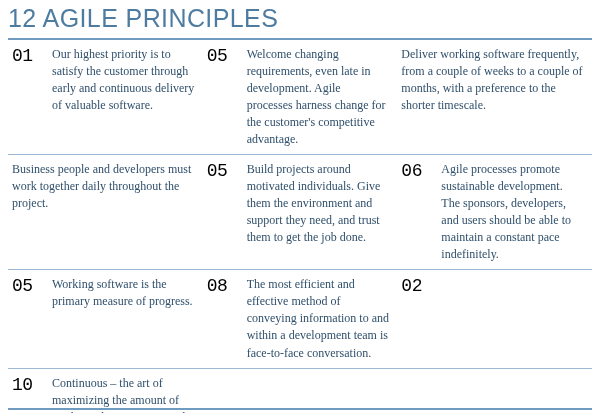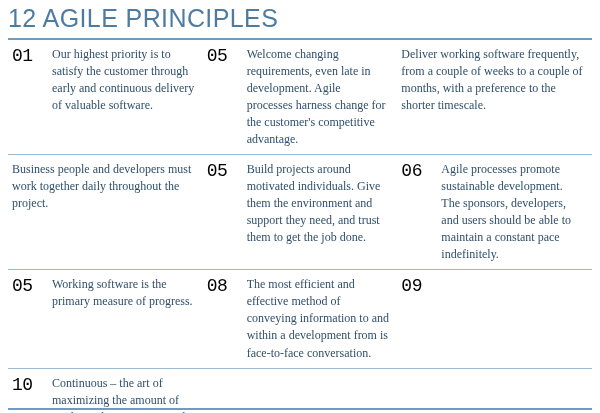--- a/index.html
+++ b/index.html
@@ -98,24 +98,24 @@
       <span class="num">06</span>
       <span class="text">Agile processes promote sustainable development. The sponsors, developers, and users should be able to maintain a constant pace indefinitely.</span>
     </div>
 
     <div class="cell">
       <span class="num">05</span>
       <span class="text">Working software is the primary measure of progress.</span>
     </div>
     <div class="cell">
       <span class="num">08</span>
-      <span class="text">The most efficient and effective method of conveying information to and within a development from is face-to-face conversation.</span>
+      <span class="text">The most efficient and effective method of conveying information to and within a development team is face-to-face conversation.</span>
     </div>
     <div class="cell">
-      <span class="num">09</span>
+      <span class="num">02</span>
     </div>
 
     <div class="cell row-shaded">
       <span class="num">10</span>
       <span class="text">Continuous – the art of maximizing the amount of work not done – is essential.</span>
     </div>
 
   </div>
 </div>
 

